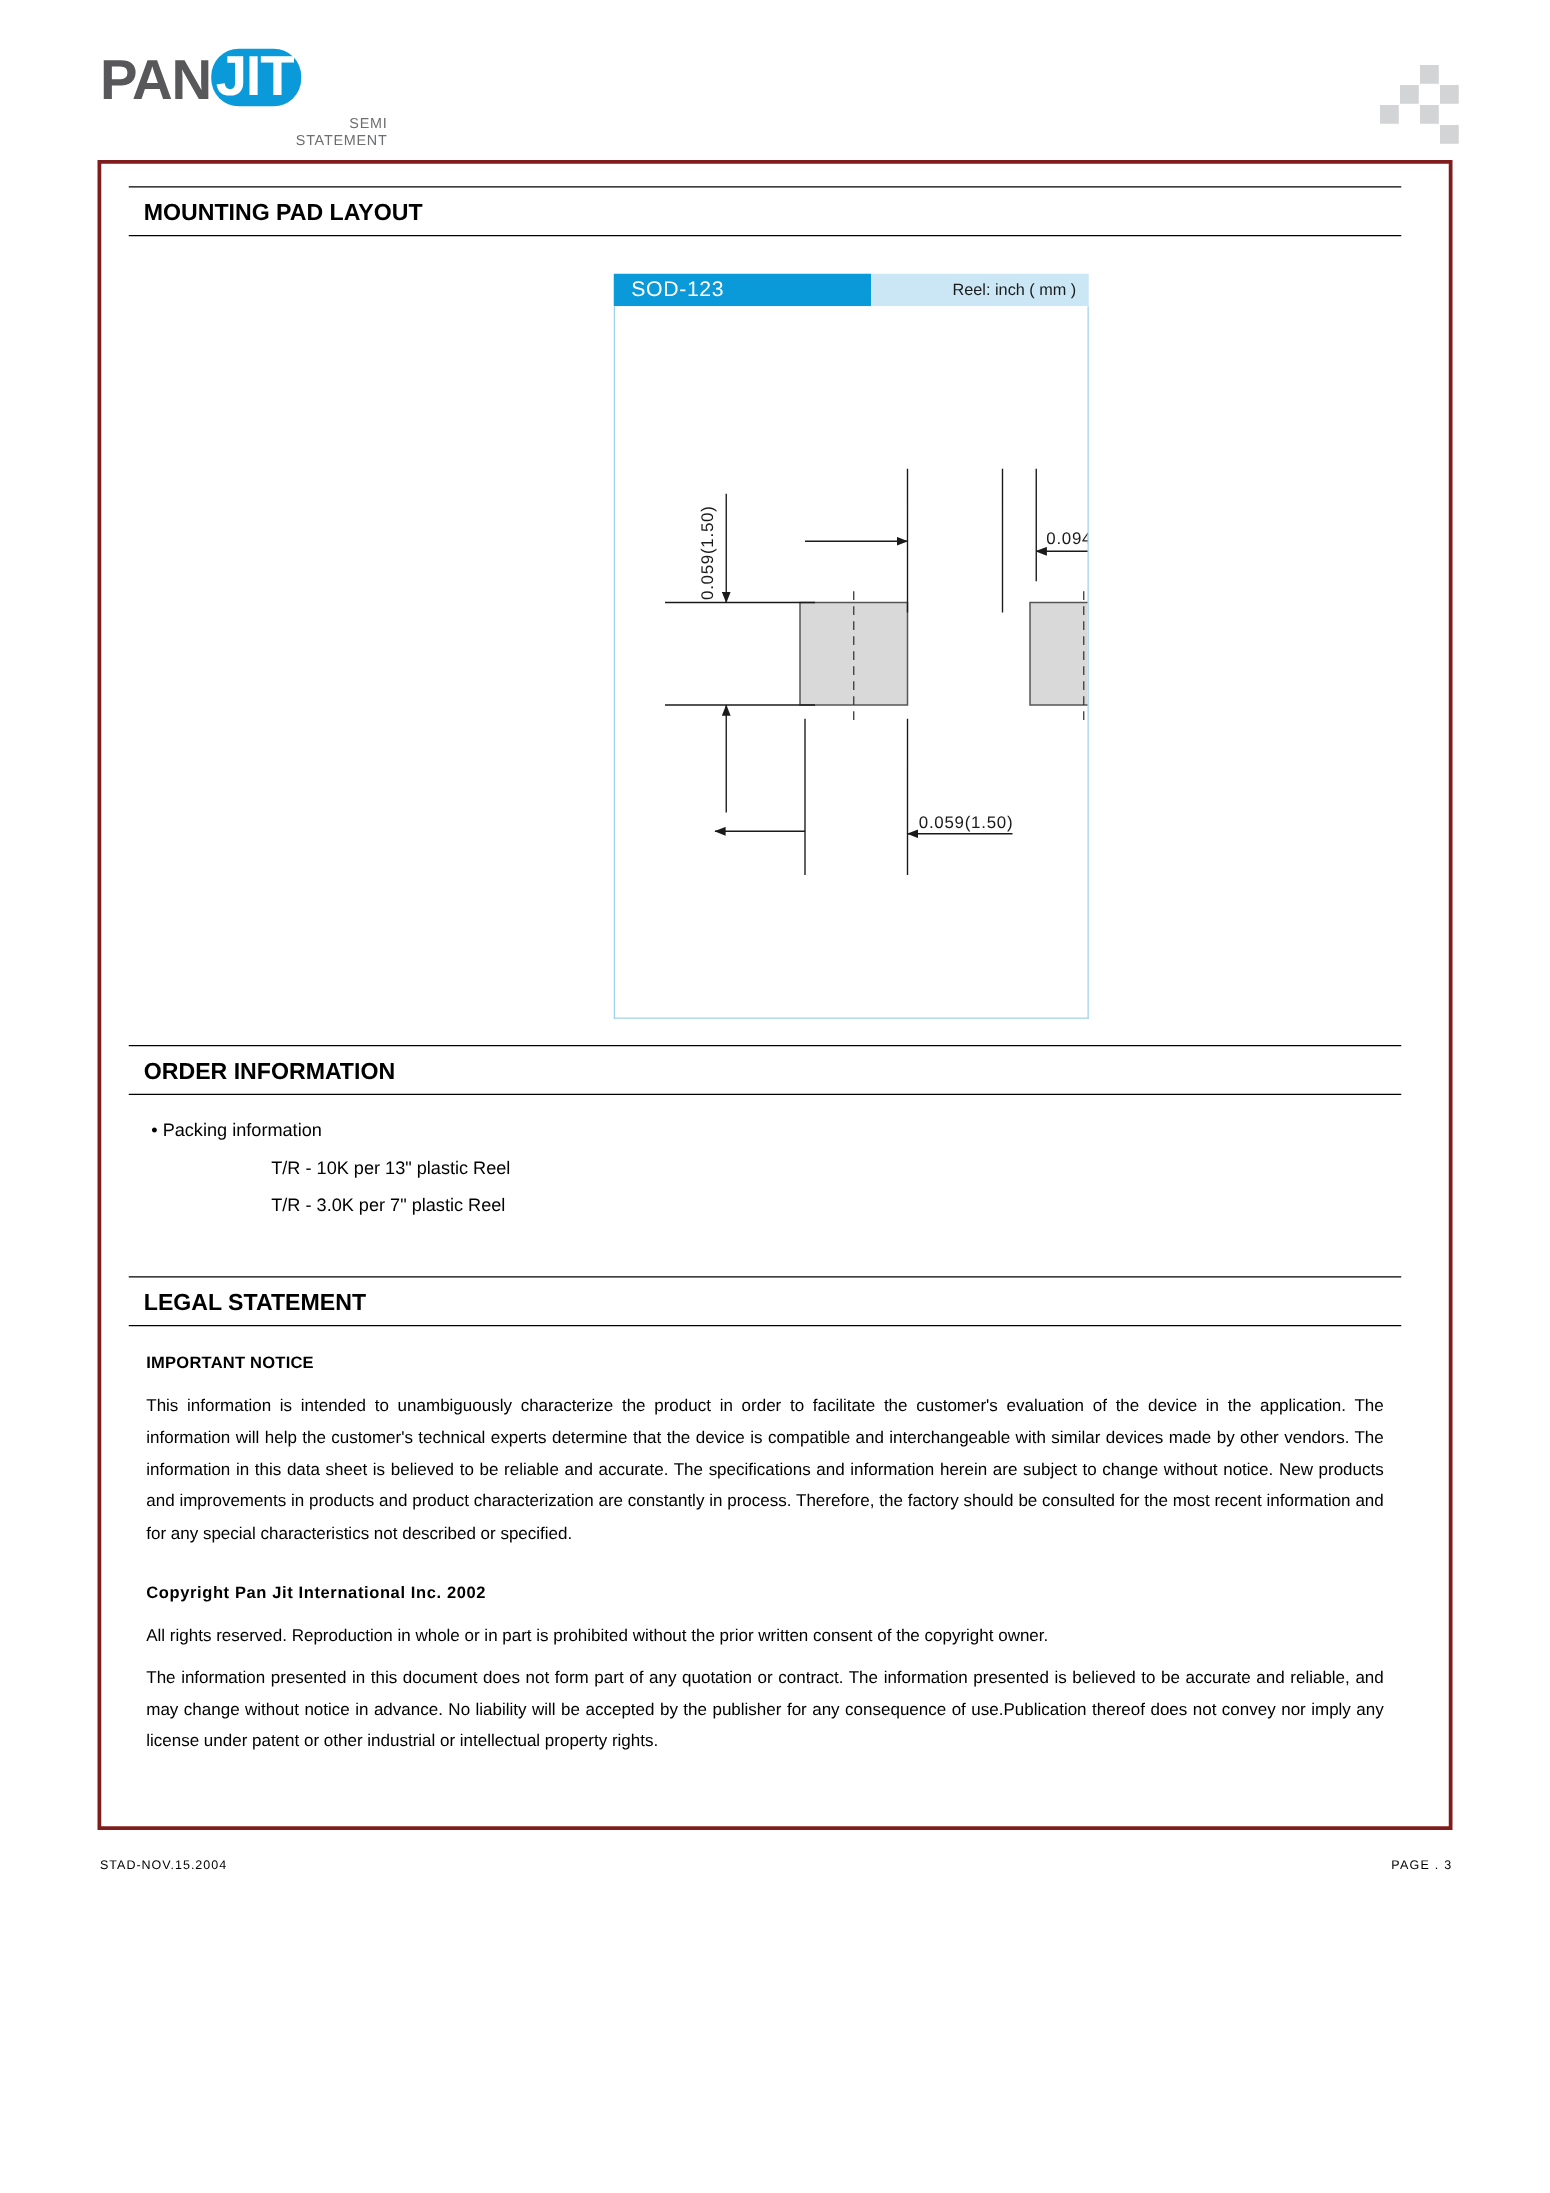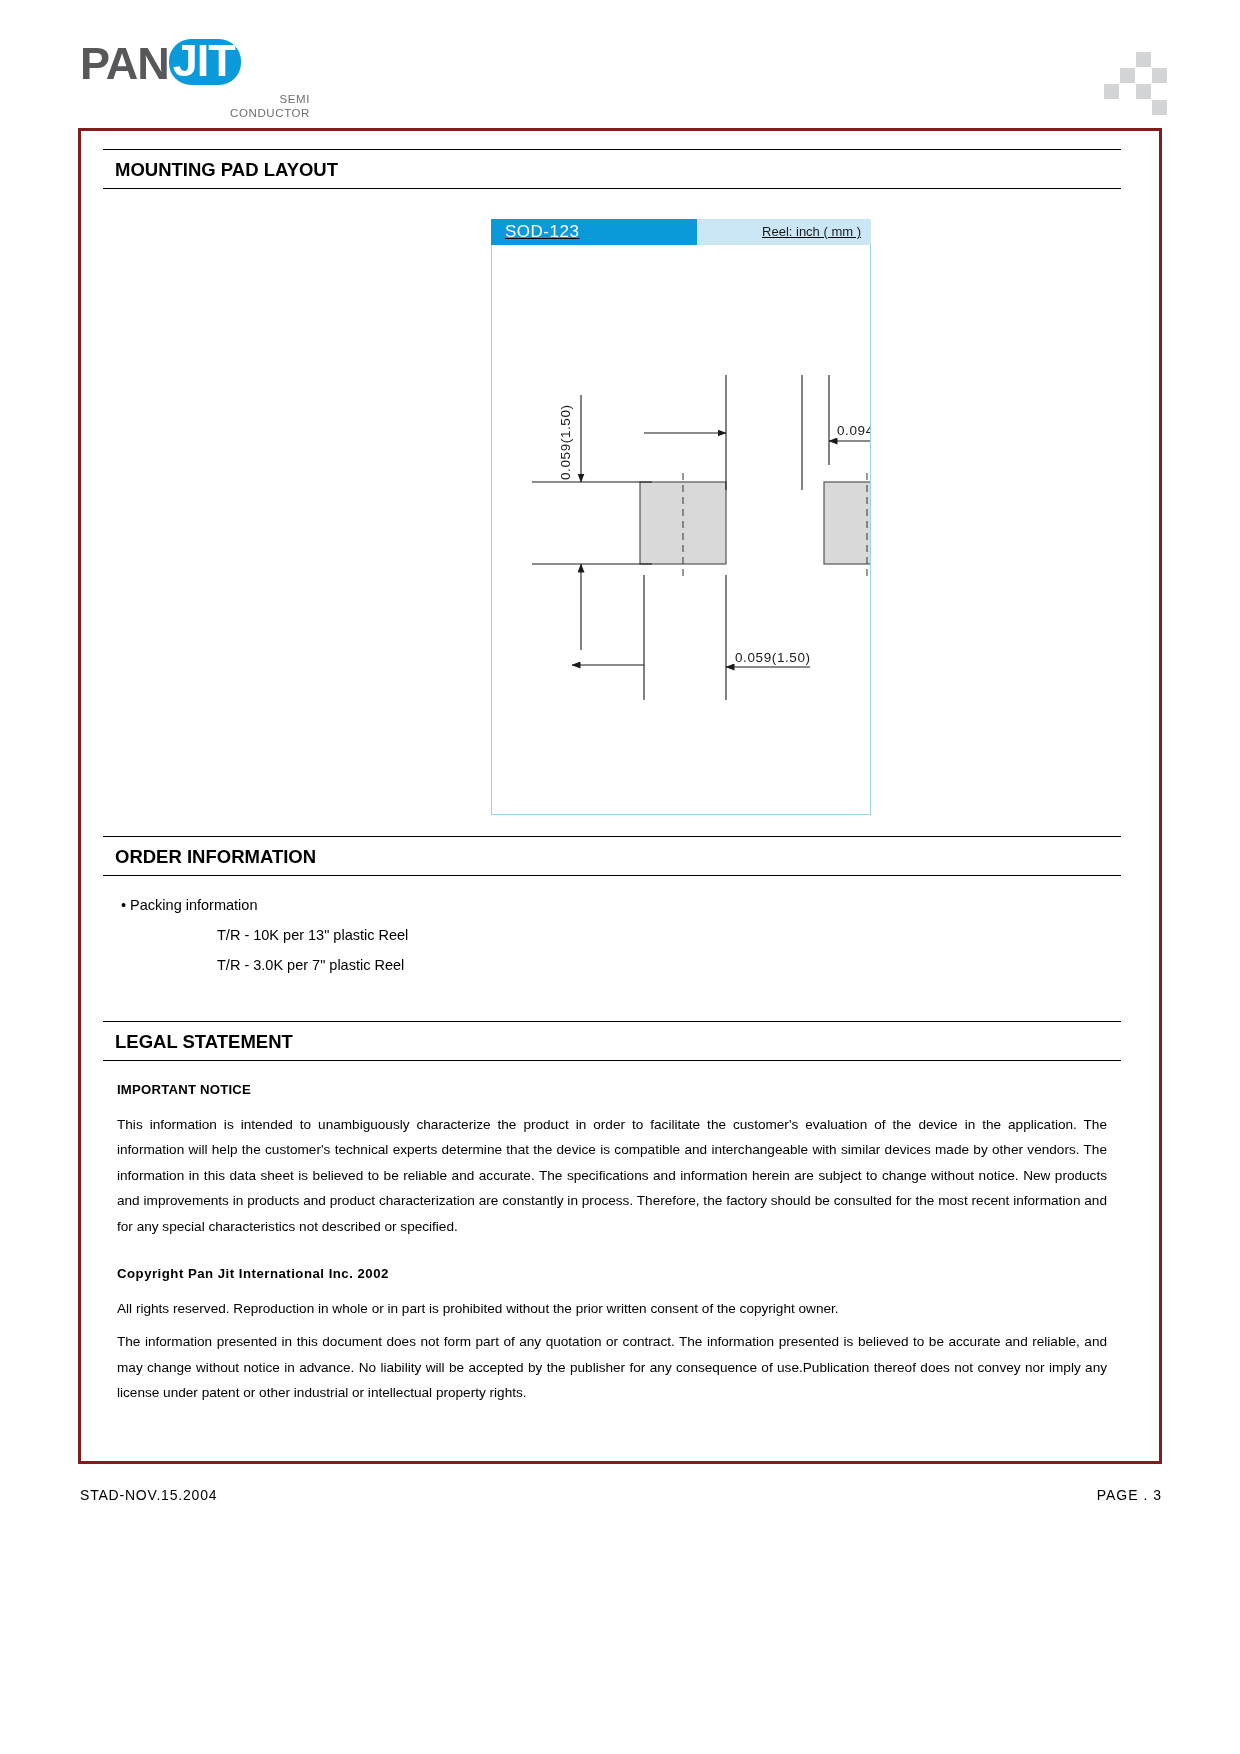--- a/index.html
+++ b/index.html
@@ -113,21 +113,20 @@
     color: #000;
   }
 
   
   #drawing-panel {
     position: absolute;
     left: 410px;
     top: 88px;
     width: 380px;
     height: 600px;
-    text-decoration: underline;
   }
   #sod-bar {
     display: flex;
     height: 26px;
     width: 380px;
     align-items: center;
   }
   #sod-bar .left {
     background: #0b9ad9;
     color: #fff;
@@ -200,40 +199,40 @@
   .legal-para + .legal-para { margin-top: 8px; }
 
   
   #footer {
     position: absolute;
     left: 80px;
     top: 1487px;
     width: 1082px;
     display: flex;
     justify-content: space-between;
-    font-size: 14px;
+    font-size: 10px;
     letter-spacing: 0.8px;
     color: #000;
   }
   #footer .page {
     letter-spacing: 1px;
   }
 </style>
 </head>
 <body>
 
 <div id="page-header">
 
   <div class="logo-wrap">
     <div class="logo-main">
       <span class="logo-pan">PAN</span>
       <span class="logo-jit">JIT</span>
     </div>
     <div class="logo-sub1">SEMI</div>
-    <div class="logo-sub2">CONDUCTOR</div>
+    <div class="logo-sub2">STATEMENT</div>
   </div>
 
   <div id="deco-squares">
     <i style="left:32px; top:0px;"></i>
     <i style="left:16px; top:16px;"></i>
     <i style="left:48px; top:16px;"></i>
     <i style="left:0px;  top:32px;"></i>
     <i style="left:32px; top:32px;"></i>
     <i style="left:48px; top:48px;"></i>
   </div>

